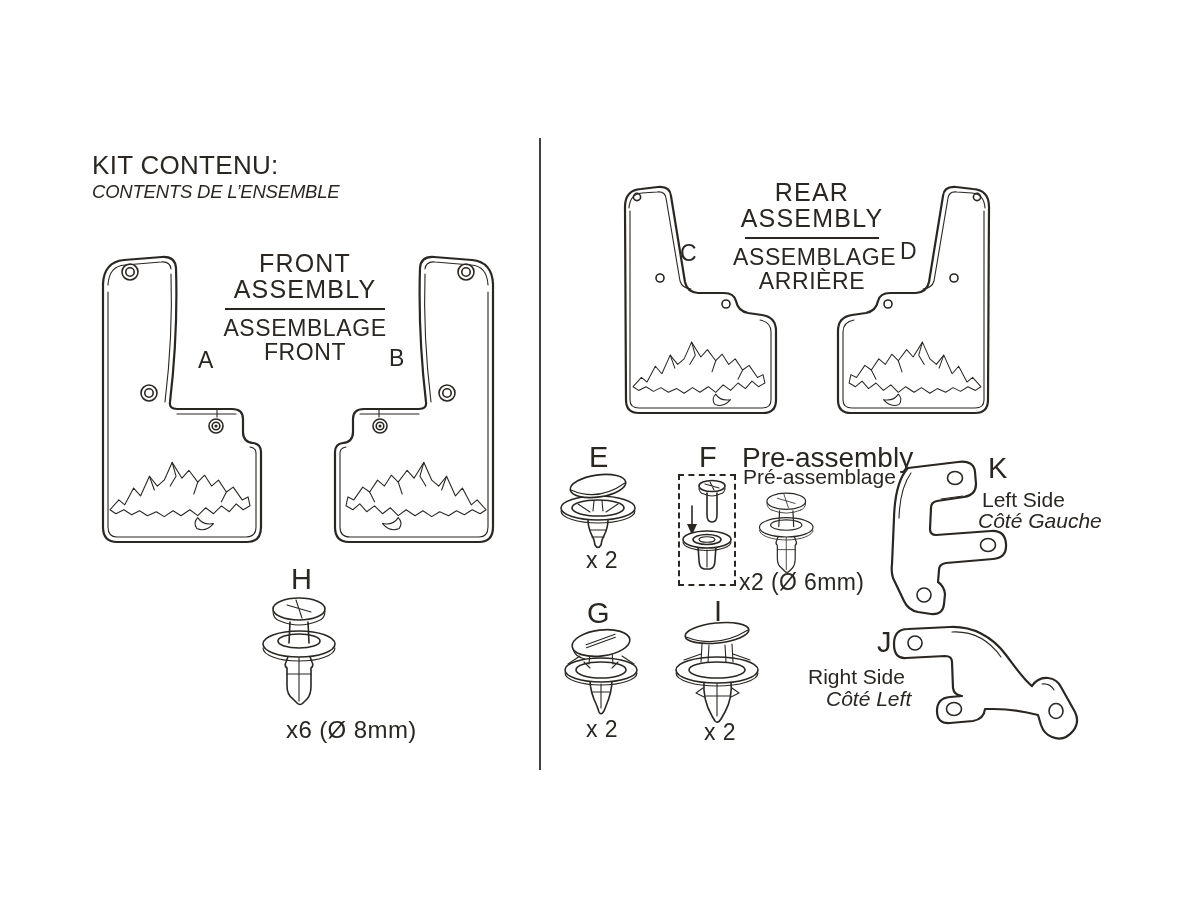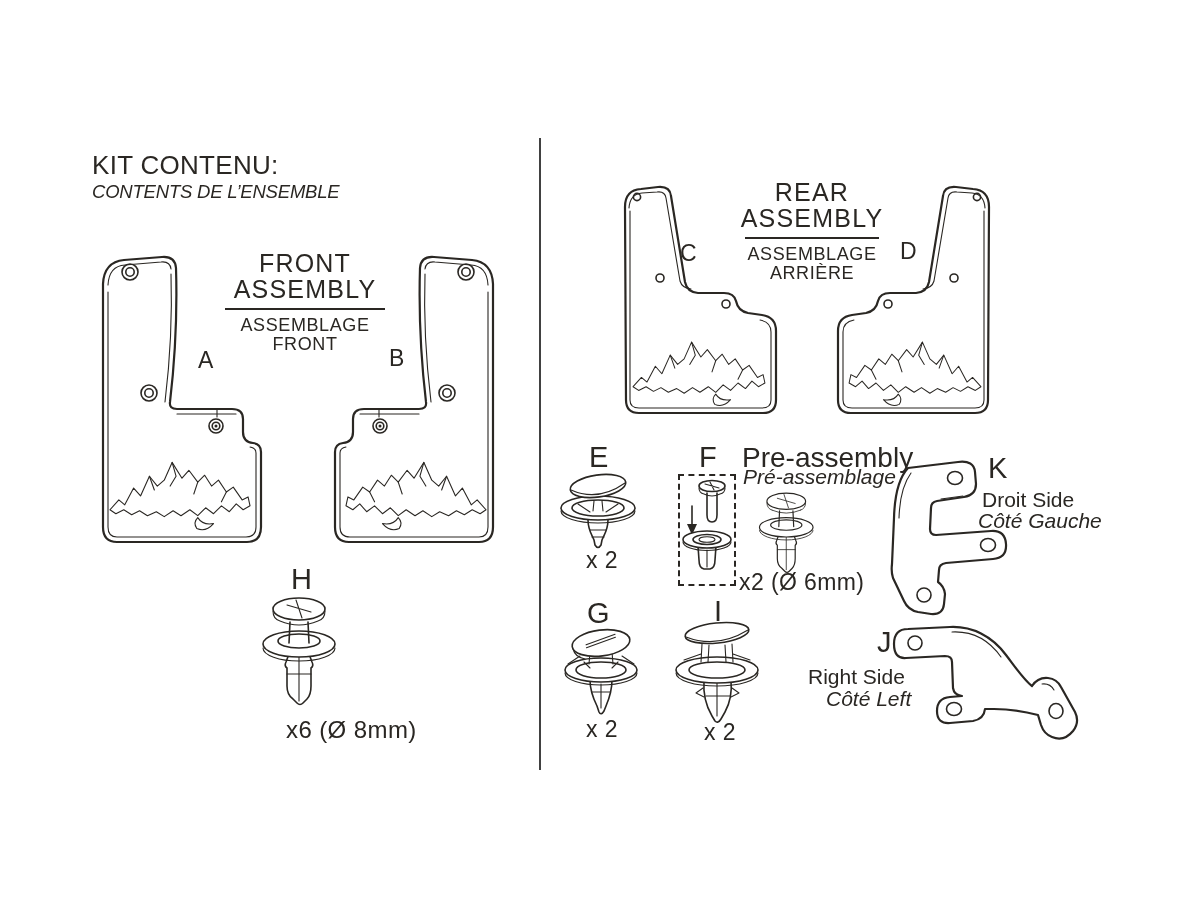--- a/index.html
+++ b/index.html
@@ -12,36 +12,36 @@
   
   .kit-title{left:92px;top:150px;font-size:26px;letter-spacing:.3px}
   .kit-sub{left:92px;top:181px;font-size:18.5px;font-style:italic;letter-spacing:-.2px}
   .asm-block{text-align:center}
   .front-block{left:220px;top:250px;width:170px}
   .rear-block{left:733px;top:179px;width:158px}
   .asm-t{font-size:25px;line-height:1.05;letter-spacing:1.2px}
   .asm-rule{height:0;border-top:2px solid #2a2723;margin:5px auto 6px}
   .front-block .asm-rule{width:160px}
   .rear-block .asm-rule{width:134px}
-  .asm-s{font-size:18px;line-height:1.08;letter-spacing:.6px}
+  .asm-s{font-size:23px;line-height:1.08;letter-spacing:.6px}
   .flap-letter{font-size:23px}
   .la{left:198px;top:347px}.lb{left:389px;top:345px}
   .lc{left:680px;top:240px}.ld{left:900px;top:238px}
   .part-letter{font-size:29px}
   .le{left:589px;top:441px}.lf{left:699px;top:441px}
   .lg{left:587px;top:597px}.lh{left:291px;top:563px}
   .li{left:714px;top:595px}.lj{left:877px;top:626px}.lk{left:988px;top:452px}
   .qty{font-size:23px;letter-spacing:.4px}
   .qe{left:562px;top:547px;width:80px;text-align:center}
   .qf{left:739px;top:569px}
   .qg{left:562px;top:716px;width:80px;text-align:center}
   .qh{left:286px;top:716px;font-size:24px}
   .qi{left:678px;top:719px;width:84px;text-align:center}
   .note-en{left:742px;top:442px;font-size:28px}
-  .note-fr{left:743px;top:465px;font-size:21px;font-style:italic}
+  .note-fr{left:743px;top:465px;font-size:21px;}
   .side-en{font-size:21px}
   .side-fr{font-size:21px;font-style:italic}
   .ken{left:982px;top:488px}.kfr{left:978px;top:509px}
   .jen{left:808px;top:665px}.jfr{left:826px;top:687px}
   
   .divider{left:539px;top:138px;width:2px;height:632px;background:#414141}
   .fbox{left:678px;top:474px;width:54px;height:108px;border:2px dashed #2a2723}
   
   svg{display:block;overflow:visible}
   .flapA{left:97px;top:252px}.flapB{left:331px;top:252px}
@@ -271,21 +271,21 @@
 <div class="abs part-letter li">I</div>
 <svg class="abs clipI" width="92" height="112" viewBox="0 0 92 112">
     <use href="#clipIsym"></use>
   </svg>
 <div class="abs qty qi">x 2</div>
 
 <div class="abs part-letter lk">K</div>
 <svg class="abs brkK" width="128" height="158" viewBox="0 0 128 158">
     <use href="#brkKsym"></use>
   </svg>
-<div class="abs side-en ken">Droit Side</div>
+<div class="abs side-en ken">Left Side</div>
 <div class="abs side-fr kfr">Côté Gauche</div>
 
 <div class="abs part-letter lj">J</div>
 <svg class="abs brkJ" width="190" height="126" viewBox="0 0 190 126">
     <use href="#brkJsym"></use>
   </svg>
 <div class="abs side-en jen">Right Side</div>
 <div class="abs side-fr jfr">Côté Left</div>
 
 </body></html>

